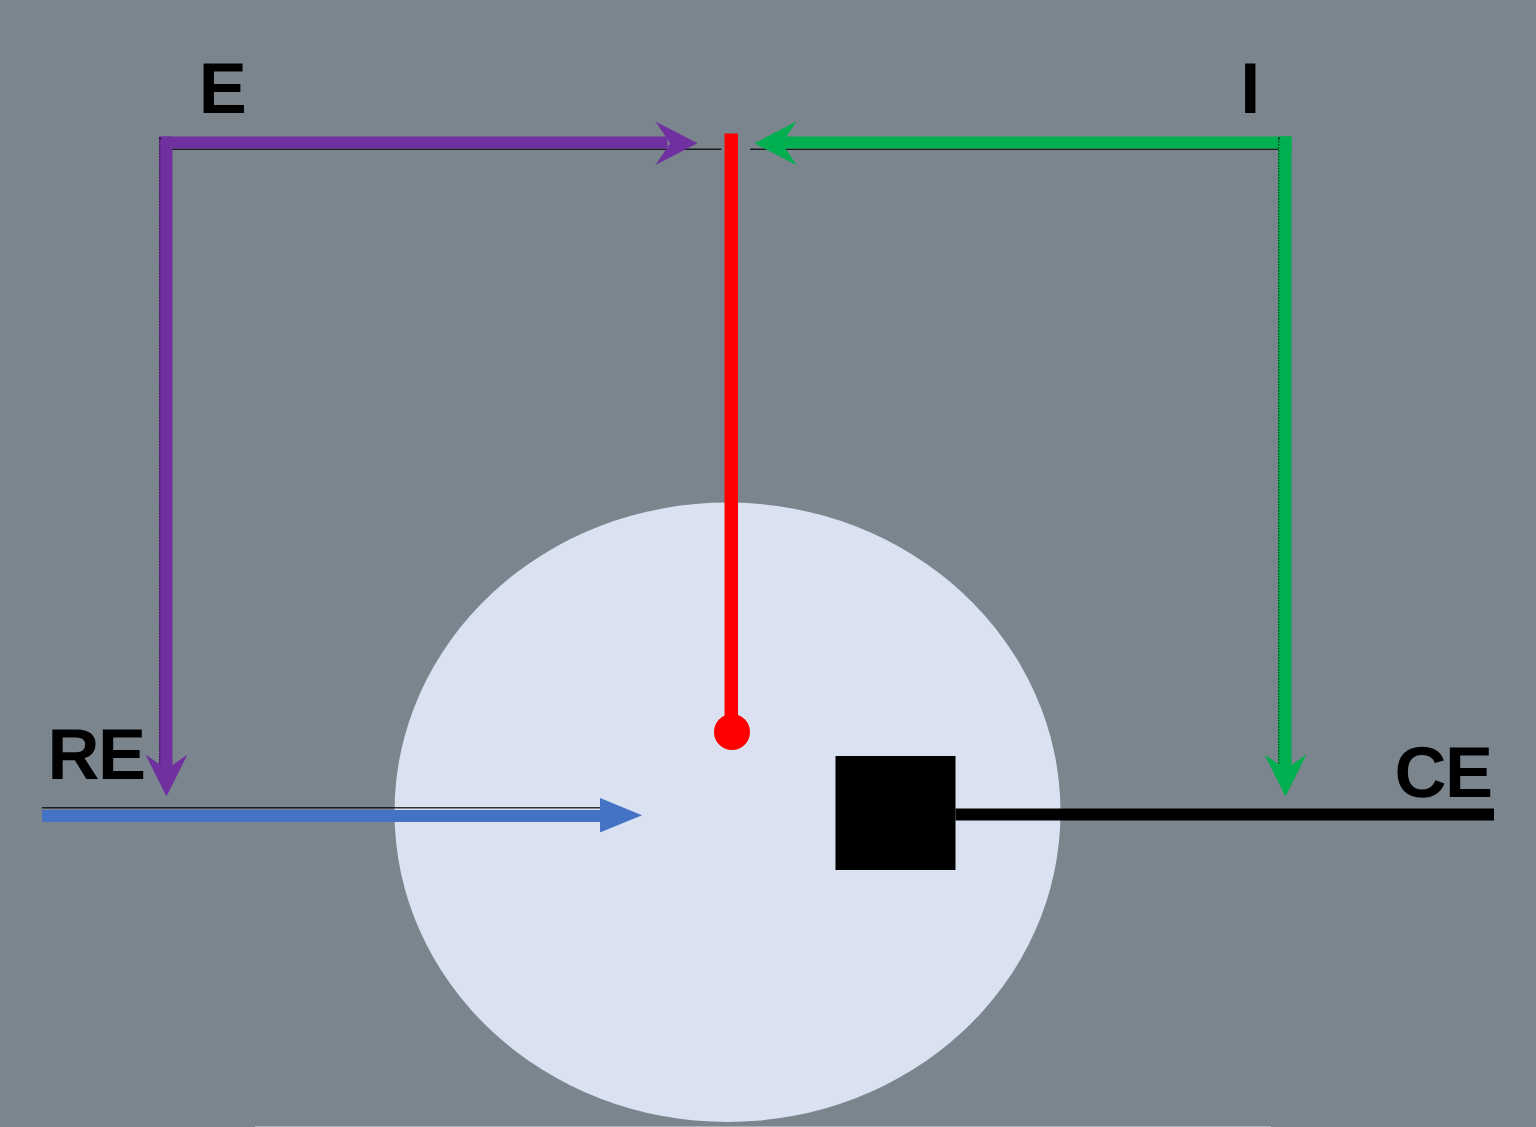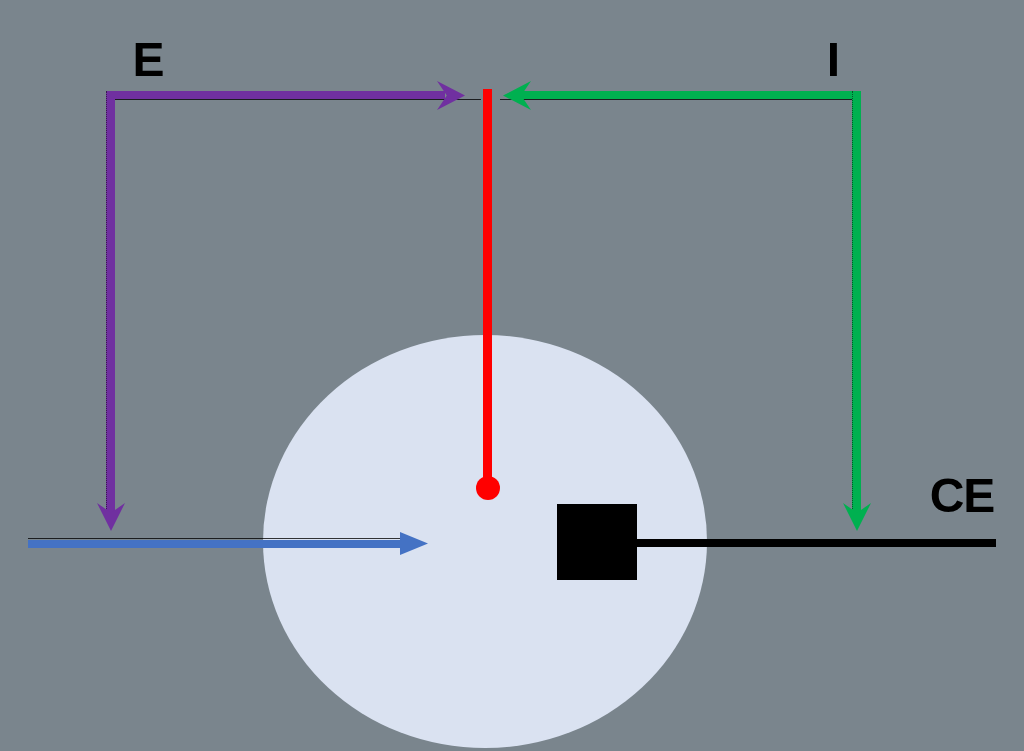--- a/index.html
+++ b/index.html
@@ -54,21 +54,21 @@
   .ce-line{left:637px;top:539px;width:359px;height:8px;z-index:4;}
   
   .label{
     z-index:5;color:#000;font-weight:bold;font-size:48px;line-height:1;
     transform:translateX(-50%);white-space:nowrap;letter-spacing:-1px;
   }
   .label-e{left:148px;top:36px;}
   .label-wes{left:486px;top:26px;}
   .label-i{left:833px;top:36px;}
   .label-re{left:64px;top:480px;}
-  .label-ce{left:962px;top:472px;}
+  .label-ce{left:962px;top:492px;}
 </style>
 </head>
 <body>
 
 <div class="stage">
 
   <div class="abs solution"></div>
 
   <div class="abs outline outline-purple"></div>
   <div class="abs outline outline-green"></div>
@@ -88,15 +88,16 @@
   <div class="abs head blue head-solid-right blue-head"></div>
 
   <div class="abs bar red red-line"></div>
   <div class="abs red red-dot"></div>
 
   <div class="abs black ce-square"></div>
   <div class="abs black ce-line"></div>
 
   <div class="abs label label-e">E</div>
   <div class="abs label label-i">I</div>
+  <div class="abs label label-re">RE</div>
   <div class="abs label label-ce">CE</div>
 
 </div>
 
 </body></html>

